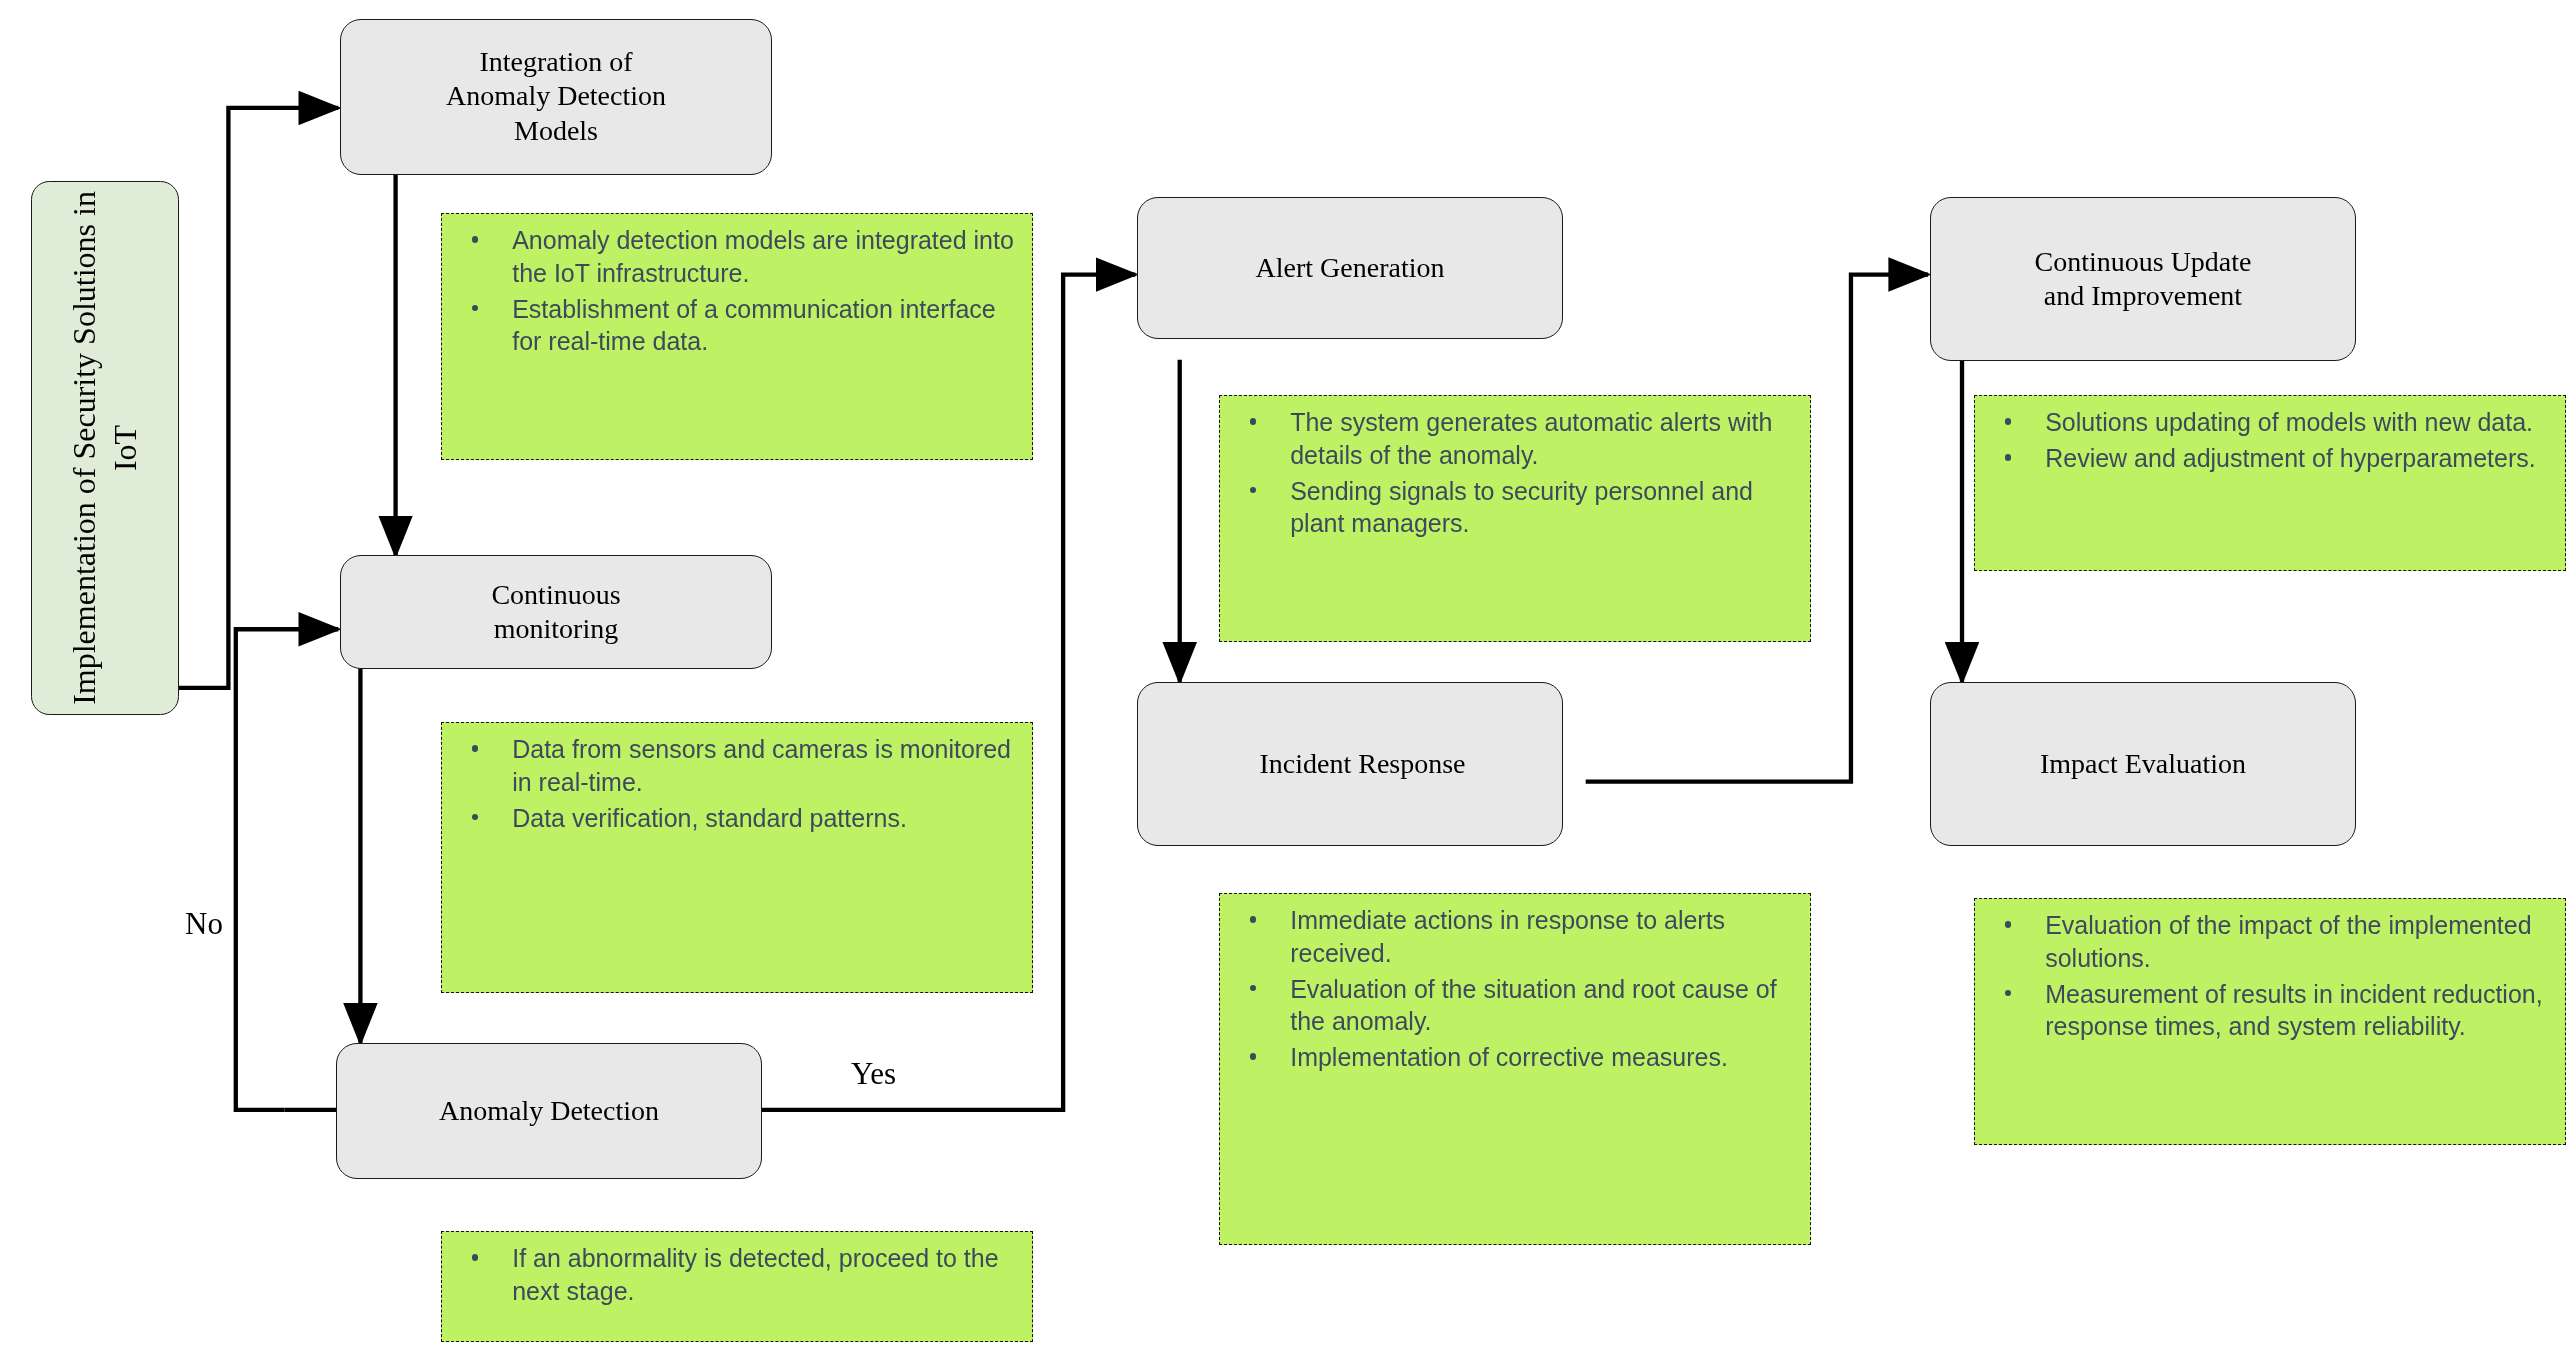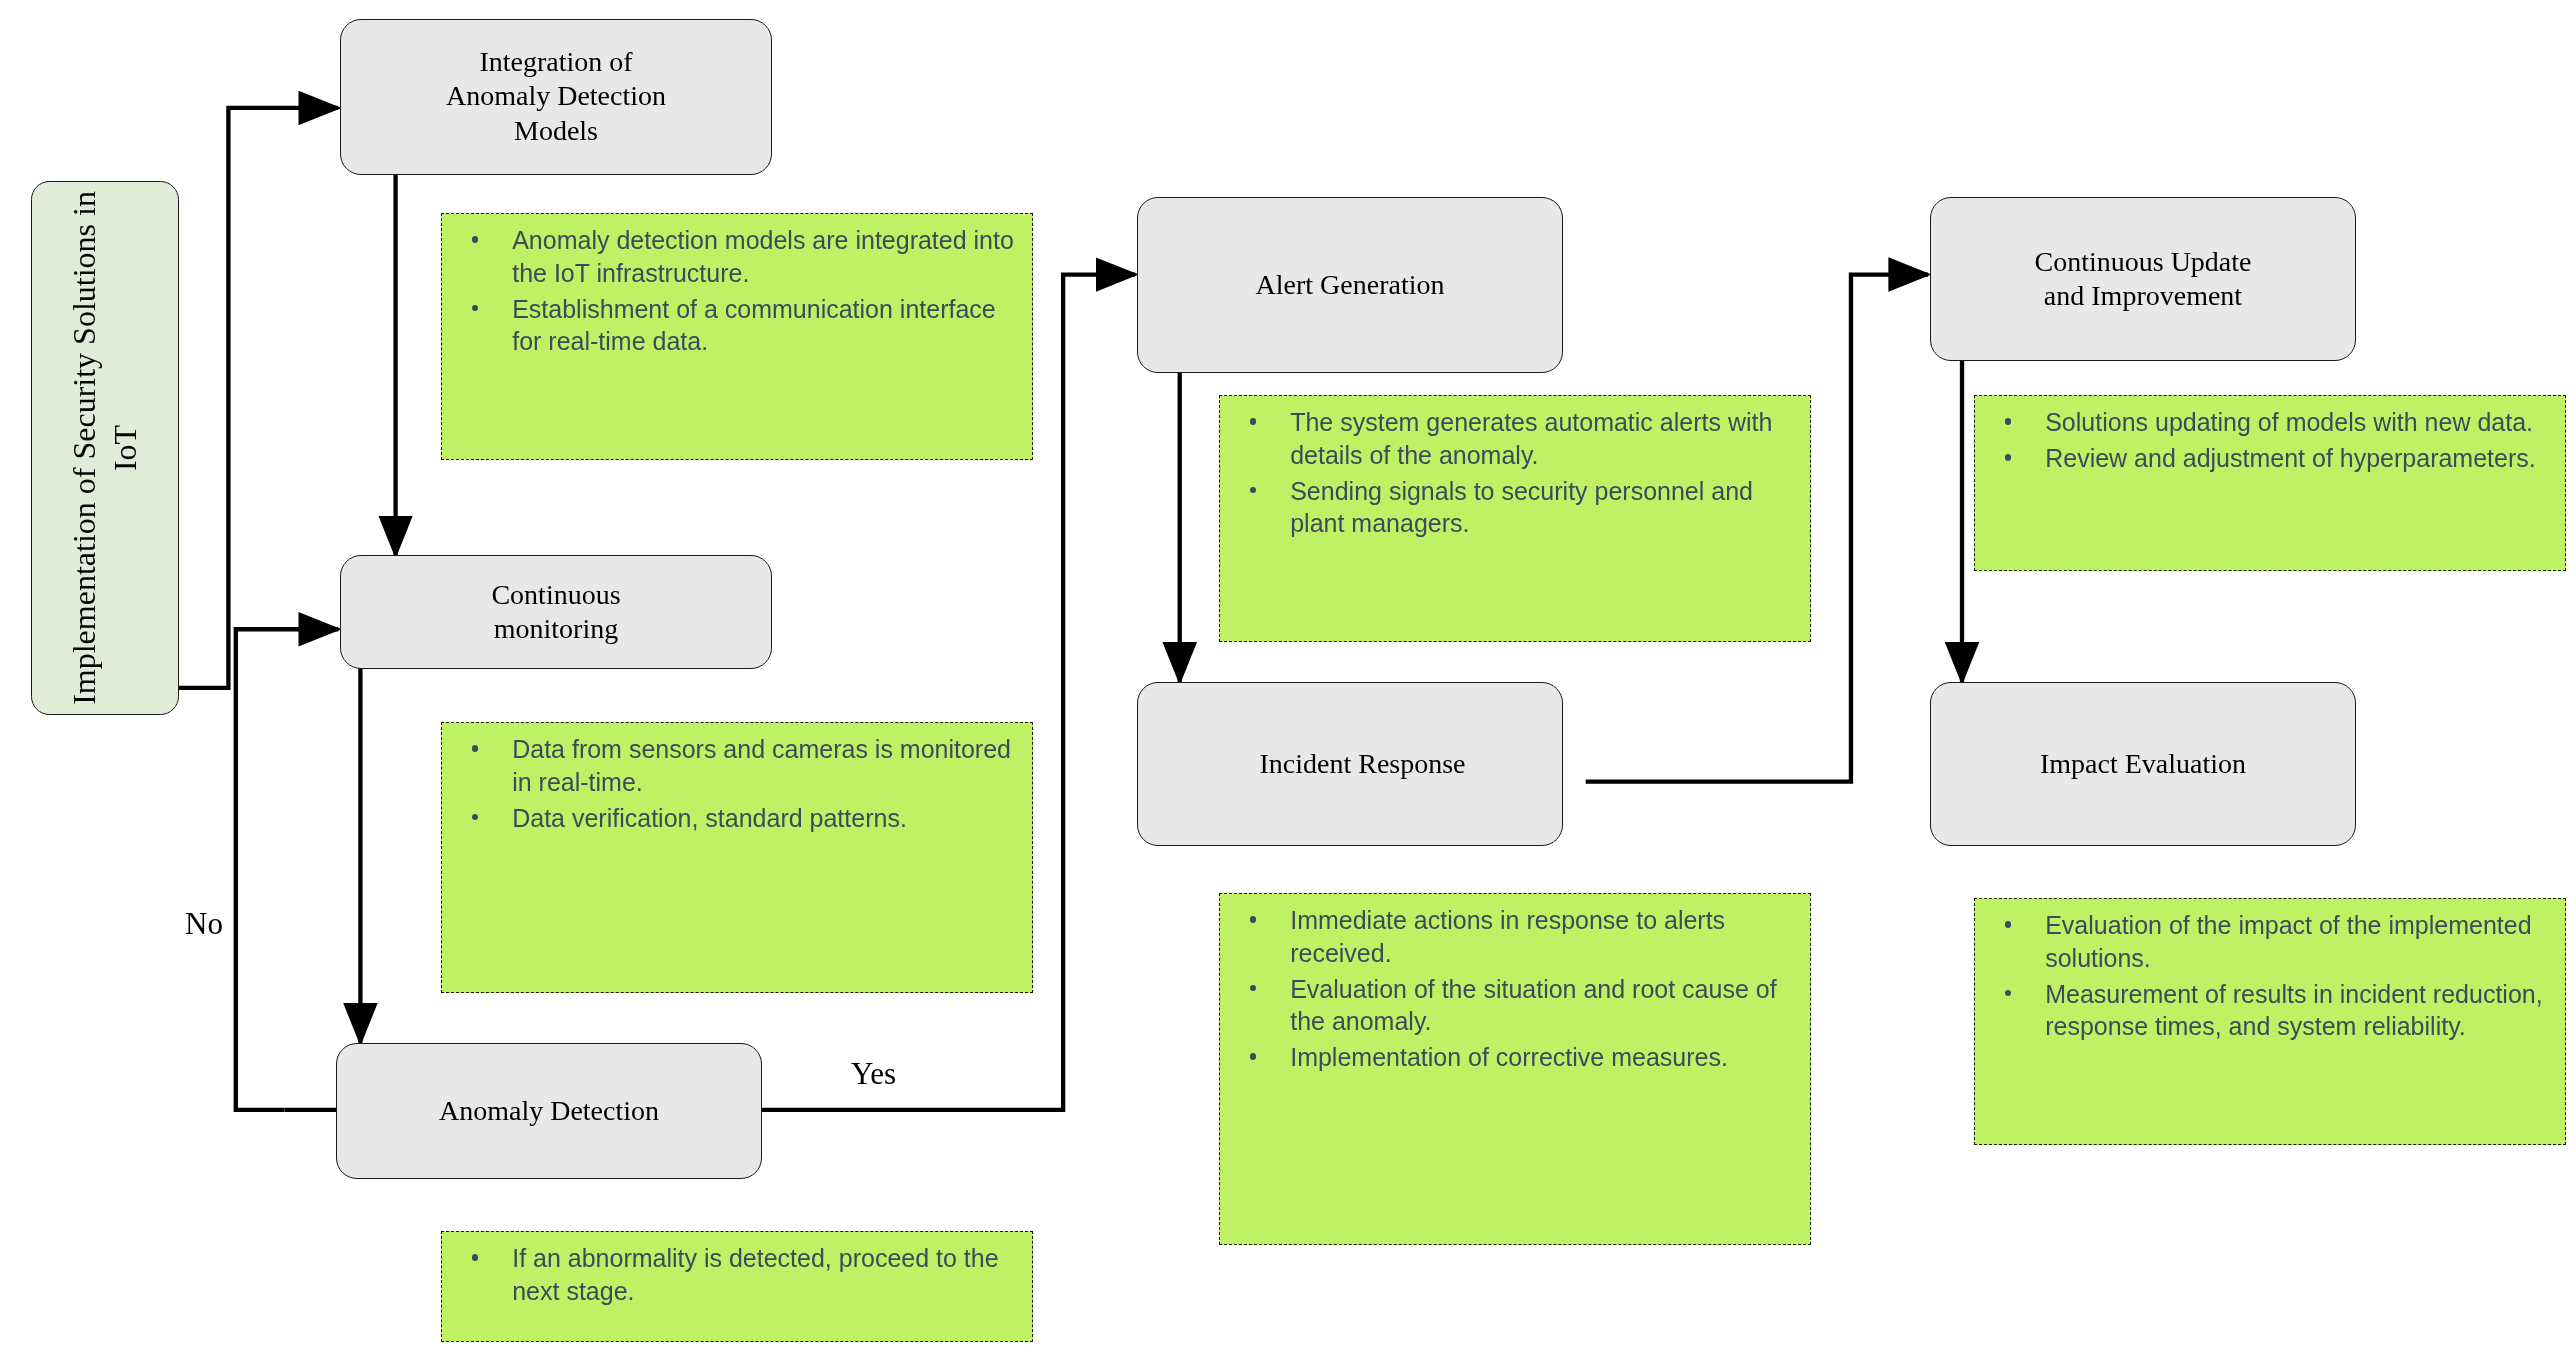--- a/index.html
+++ b/index.html
@@ -128,21 +128,21 @@
 
   <div class="node" style="left:340px;top:18.5px;width:432px;height:156px;white-space:pre-line;">Integration of
 Anomaly Detection
 Models</div>
 
   <div class="node" style="left:340px;top:555px;width:432px;height:114px;white-space:pre-line;">Continuous
 monitoring</div>
 
   <div class="node" style="left:336px;top:1043px;width:426px;height:136px;white-space:pre-line;">Anomaly Detection</div>
 
-  <div class="node" style="left:1137px;top:197px;width:426px;height:176px;white-space:pre-line;">Alert Generation</div>
+  <div class="node" style="left:1137px;top:197px;width:426px;height:142px;white-space:pre-line;">Alert Generation</div>
 
   <div class="node" style="left:1137px;top:682px;width:426px;height:164px;white-space:pre-line;padding-left:35px;">Incident Response</div>
 
   <div class="node" style="left:1930px;top:197px;width:426px;height:164px;white-space:pre-line;">Continuous Update
 and Improvement</div>
 
   <div class="node" style="left:1930px;top:682px;width:426px;height:164px;white-space:pre-line;">Impact Evaluation</div>
 
   <div class="note" style="left:441px;top:213px;width:592px;height:247px;">
     <ul>

